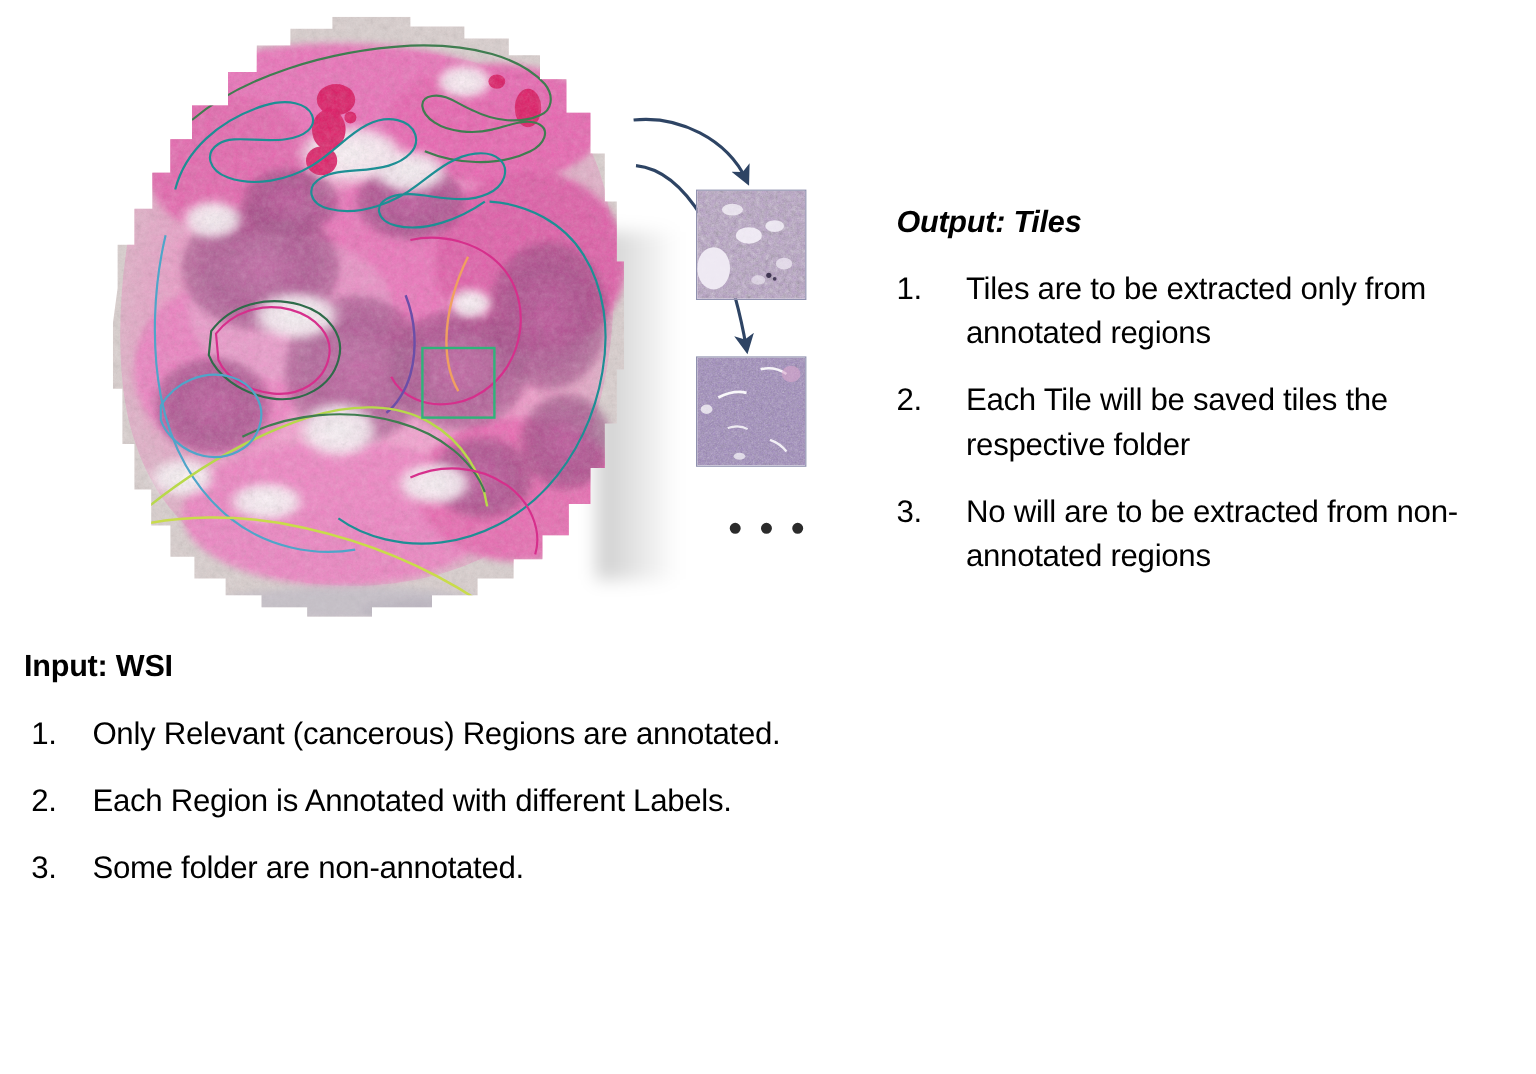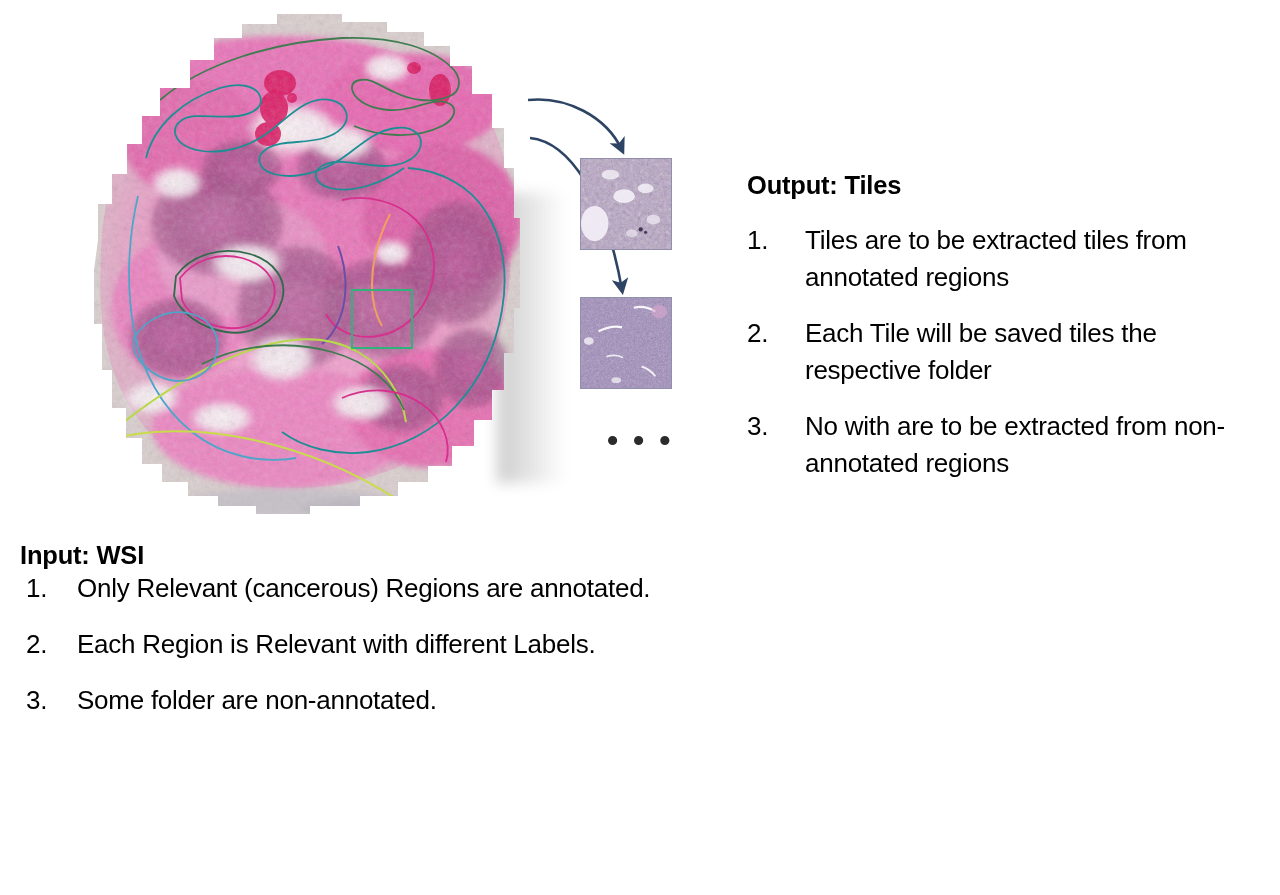--- a/index.html
+++ b/index.html
@@ -106,25 +106,25 @@
     left: 6px;
     top: 0;
     width: 42px;
     font-size: 26px;
     line-height: 37px;
   }
   .li-text { display: block; }
 
   
   #input-block { left: 20px; top: 540px; width: 640px; }
-  #input-block .block-heading { }
+  #input-block .block-heading { margin-bottom: 23px; }
 
   
   #output-block { left: 747px; top: 170px; width: 515px; }
-  #output-block .block-heading { margin-bottom: 22px; }
+  #output-block .block-heading { margin-bottom: 22px; font-style: italic; }
   #output-block ol.num-list li { padding-left: 58px; }
   #output-block ol.num-list li .li-num { left: 0px; }
 </style>
 </head>
 <body>
 
 <div id="wsi-panel">
   <div id="wsi-shadow"></div>
 
   <svg id="wsi-svg" width="500" height="512" viewBox="0 0 500 512">
@@ -390,38 +390,38 @@
 
 <div class="text-block" id="input-block">
   <div class="block-heading">Input: WSI</div>
   <ol class="num-list">
     <li>
       <span class="li-num">1.</span>
       <span class="li-text">Only Relevant (cancerous) Regions are annotated.</span>
     </li>
     <li>
       <span class="li-num">2.</span>
-      <span class="li-text">Each Region is Relevant with different Labels.</span>
+      <span class="li-text">Each Region is Annotated with different Labels.</span>
     </li>
     <li>
       <span class="li-num">3.</span>
       <span class="li-text">Some folder are non-annotated.</span>
     </li>
   </ol>
 </div>
 
 <div class="text-block" id="output-block">
   <div class="block-heading">Output: Tiles</div>
   <ol class="num-list">
     <li>
       <span class="li-num">1.</span>
-      <span class="li-text">Tiles are to be extracted tiles from  annotated regions</span>
+      <span class="li-text">Tiles are to be extracted only from  annotated regions</span>
     </li>
     <li>
       <span class="li-num">2.</span>
       <span class="li-text">Each Tile will be saved tiles the respective folder</span>
     </li>
     <li>
       <span class="li-num">3.</span>
-      <span class="li-text">No with are to be extracted from non-annotated regions</span>
+      <span class="li-text">No will are to be extracted from non-annotated regions</span>
     </li>
   </ol>
 </div>
 
 </body></html>

